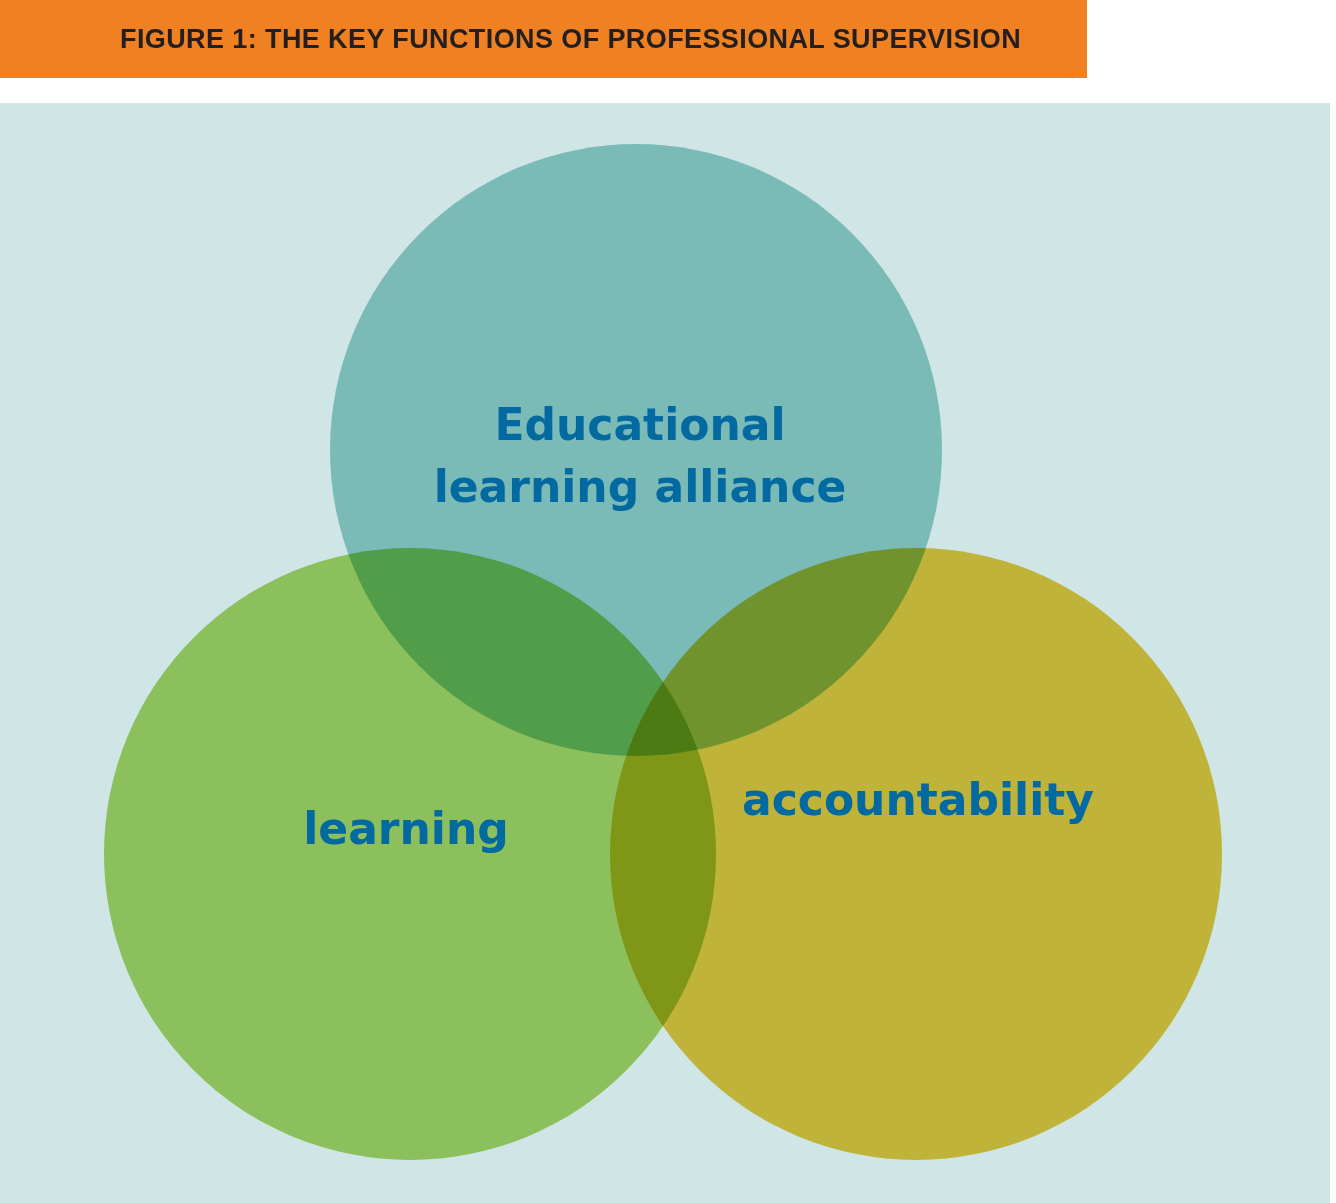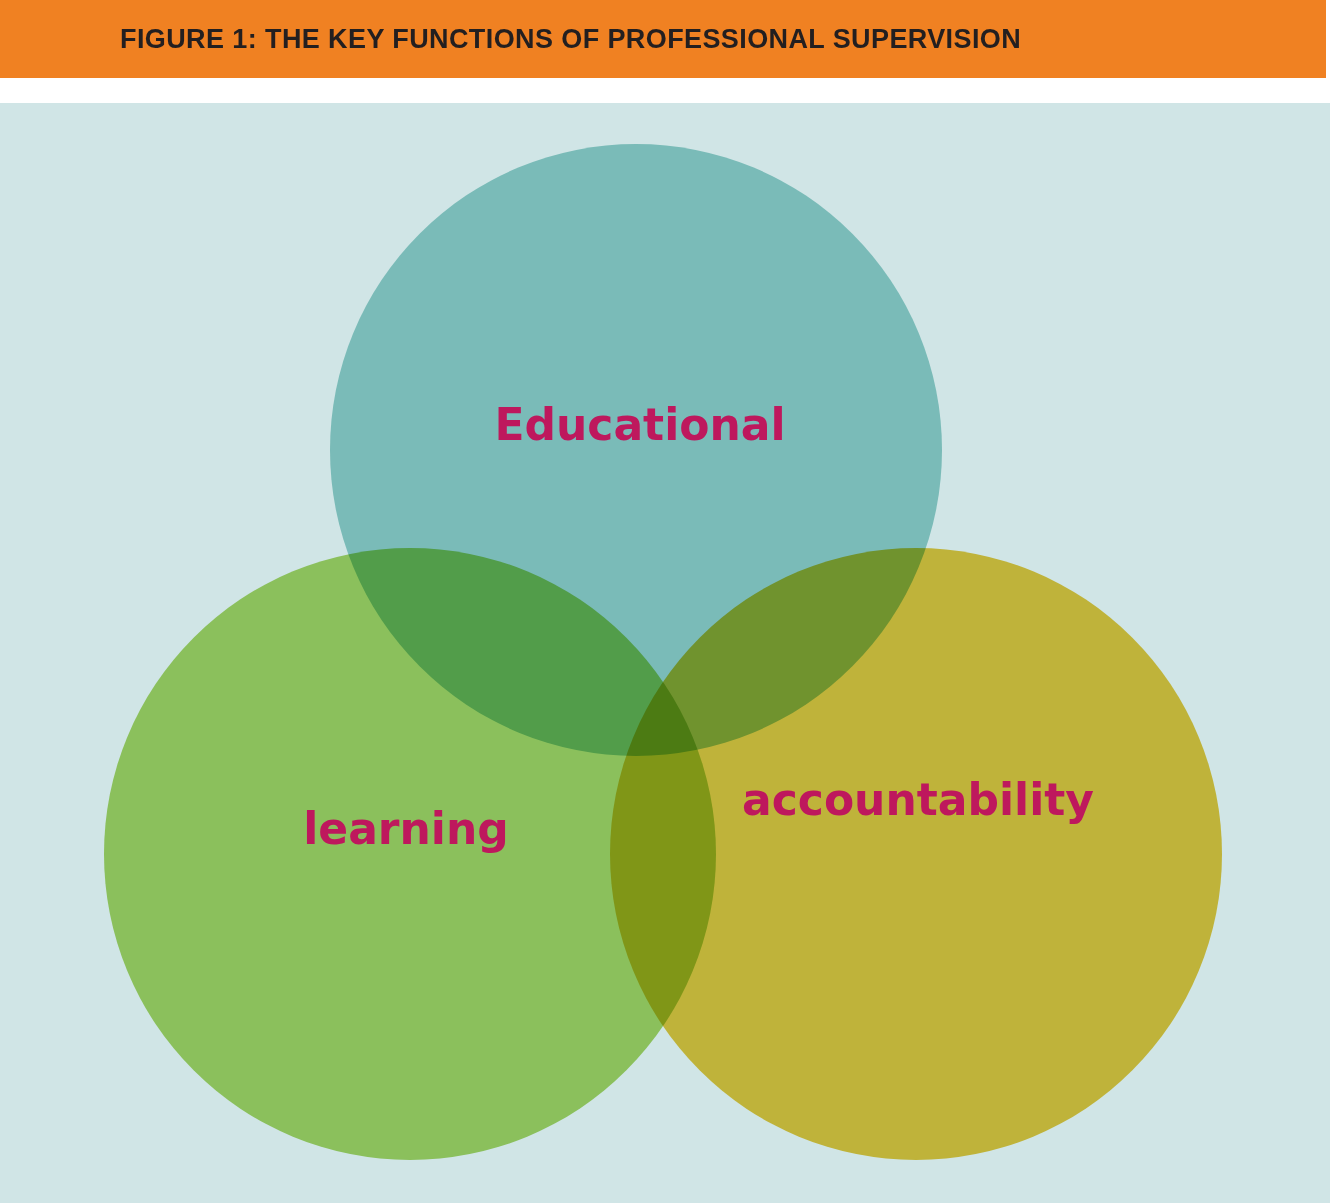--- a/index.html
+++ b/index.html
@@ -13,21 +13,21 @@
     width: 1336px;
     height: 1203px;
     background: #ffffff;
     overflow: hidden;
   }
   
   .title-bar {
     position: absolute;
     left: 0;
     top: 0;
-    width: 1326px;
+    width: 1087px;
     height: 78px;
     display: flex;
     align-items: center;
     box-sizing: border-box;
     padding-left: 120px;
   }
   .title {
     margin: 0;
     font-size: 27px;
     font-weight: bold;
@@ -56,21 +56,21 @@
   .circle-relational  { left: 104px; top: 445px; }
   .circle-developmental { left: 610px; top: 445px; }
   
   .label {
     position: absolute;
     width: 620px;
     text-align: center;
     font-size: 44px;
     line-height: 62px;
     font-weight: 600;
-    color: #be185d;
+    color: #0369a1;
     z-index: 5;
     font-family: "DejaVu Sans", "Liberation Sans", sans-serif;
   }
   .label-educational   { left: 330px; top: 291px; }
   .label-relational    { left:  96px; top: 695px; }
   .label-developmental { left: 608px; top: 666px; }
 </style>
 </head>
 <body>
 
@@ -83,20 +83,21 @@
   <div class="panel" style="background-color: rgb(208, 229, 230);">
 
     <div class="circle circle-educational" style="background-color: rgb(150, 209, 204);"></div>
 
     <div class="circle circle-relational" style="background-color: rgb(170, 214, 102);"></div>
 
     <div class="circle circle-developmental" style="background-color: rgb(235, 200, 64);"></div>
 
     <div class="label label-educational">
       <div>Educational</div>
+      <div>learning alliance</div>
     </div>
 
     <div class="label label-relational">
       <div>learning</div>
     </div>
 
     <div class="label label-developmental">
       <div>accountability</div>
     </div>
 

